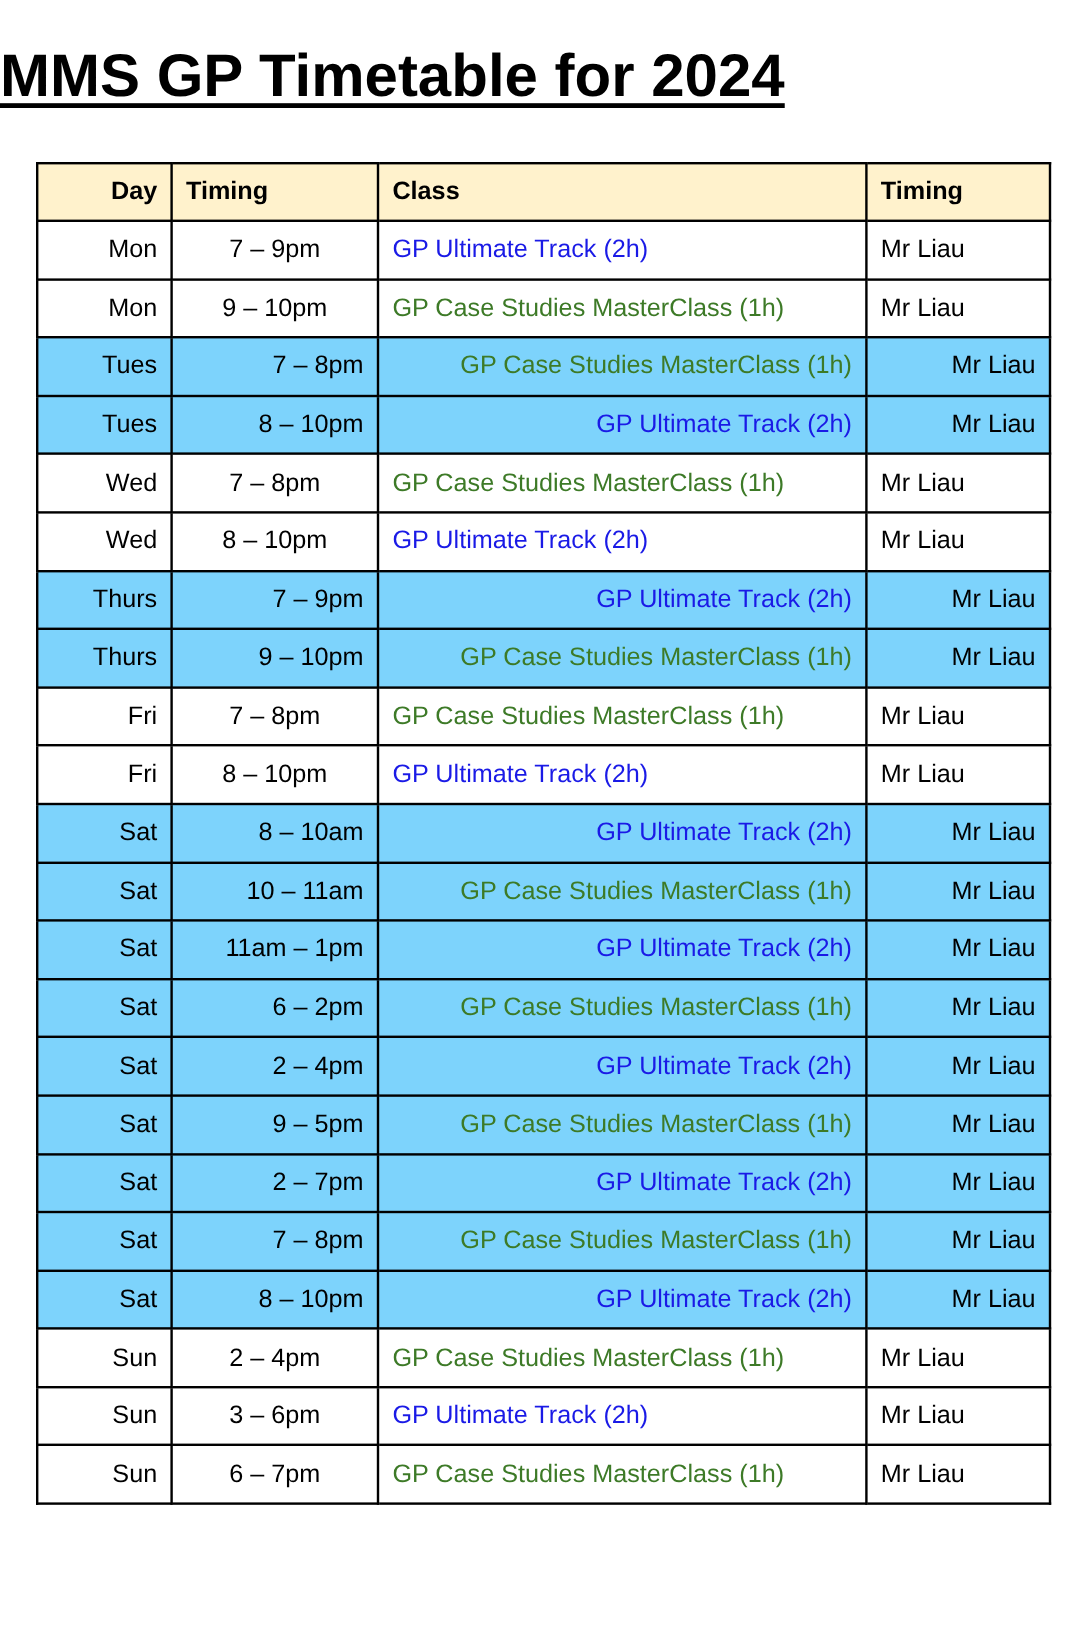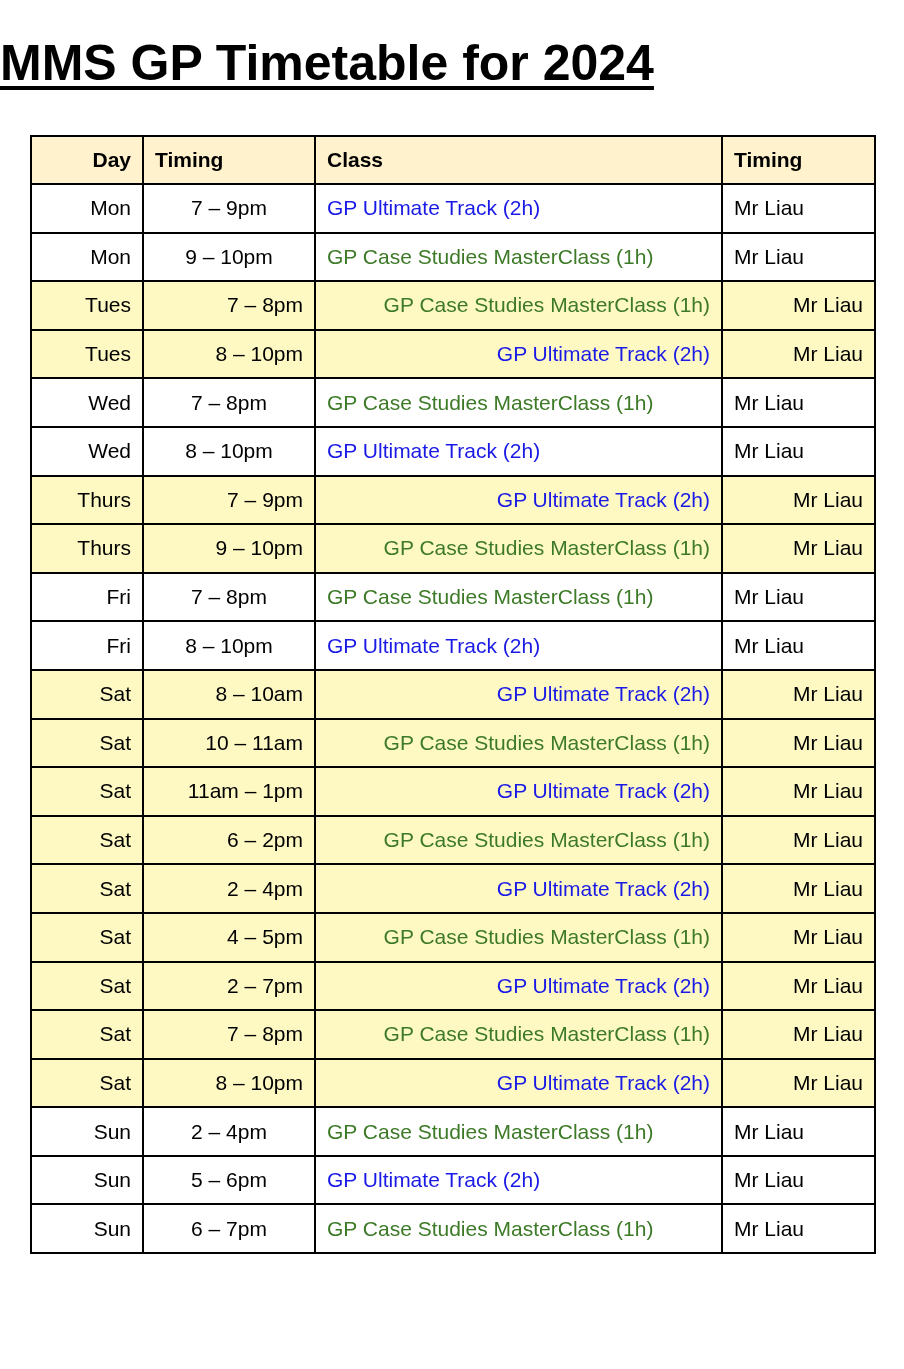--- a/index.html
+++ b/index.html
@@ -20,21 +20,21 @@
   col.c-class { width: 407px; }
   col.c-teacher { width: 153px; }
   th, td { border: 2px solid #000; height: 48.6px; padding: 0 11px; font-size: 21px; box-sizing: border-box; }
   th { background: #fff2cc; font-weight: bold; height: 48px; }
   .day { text-align: right; }
   .time { text-align: center; }
   .cls { text-align: left; }
   .teacher { text-align: left; }
   th.day { text-align: right; }
   th.time { text-align: left; }
-  tr.shade td { background: #fef9c3; text-align: right; }
+  tr.shade td { background: #7dd3fc; text-align: right; }
   .blue { color: #1a1ae6; }
   .green { color: #3d7a27; }
 </style>
 </head>
 <body>
 
 <div class="title">MMS GP Timetable for 2024</div>
 
 <table>
   <colgroup>
@@ -137,21 +137,21 @@
         <td class="teacher">Mr Liau</td>
       </tr>
       <tr class="shade">
         <td class="day">Sat</td>
         <td class="time">2 – 4pm</td>
         <td class="cls blue">GP Ultimate Track (2h)</td>
         <td class="teacher">Mr Liau</td>
       </tr>
       <tr class="shade">
         <td class="day">Sat</td>
-        <td class="time">4 – 5pm</td>
+        <td class="time">9 – 5pm</td>
         <td class="cls green">GP Case Studies MasterClass (1h)</td>
         <td class="teacher">Mr Liau</td>
       </tr>
       <tr class="shade">
         <td class="day">Sat</td>
         <td class="time">2 – 7pm</td>
         <td class="cls blue">GP Ultimate Track (2h)</td>
         <td class="teacher">Mr Liau</td>
       </tr>
       <tr class="shade">
@@ -167,21 +167,21 @@
         <td class="teacher">Mr Liau</td>
       </tr>
       <tr>
         <td class="day">Sun</td>
         <td class="time">2 – 4pm</td>
         <td class="cls green">GP Case Studies MasterClass (1h)</td>
         <td class="teacher">Mr Liau</td>
       </tr>
       <tr>
         <td class="day">Sun</td>
-        <td class="time">5 – 6pm</td>
+        <td class="time">3 – 6pm</td>
         <td class="cls blue">GP Ultimate Track (2h)</td>
         <td class="teacher">Mr Liau</td>
       </tr>
       <tr>
         <td class="day">Sun</td>
         <td class="time">6 – 7pm</td>
         <td class="cls green">GP Case Studies MasterClass (1h)</td>
         <td class="teacher">Mr Liau</td>
       </tr>
     </tbody>

